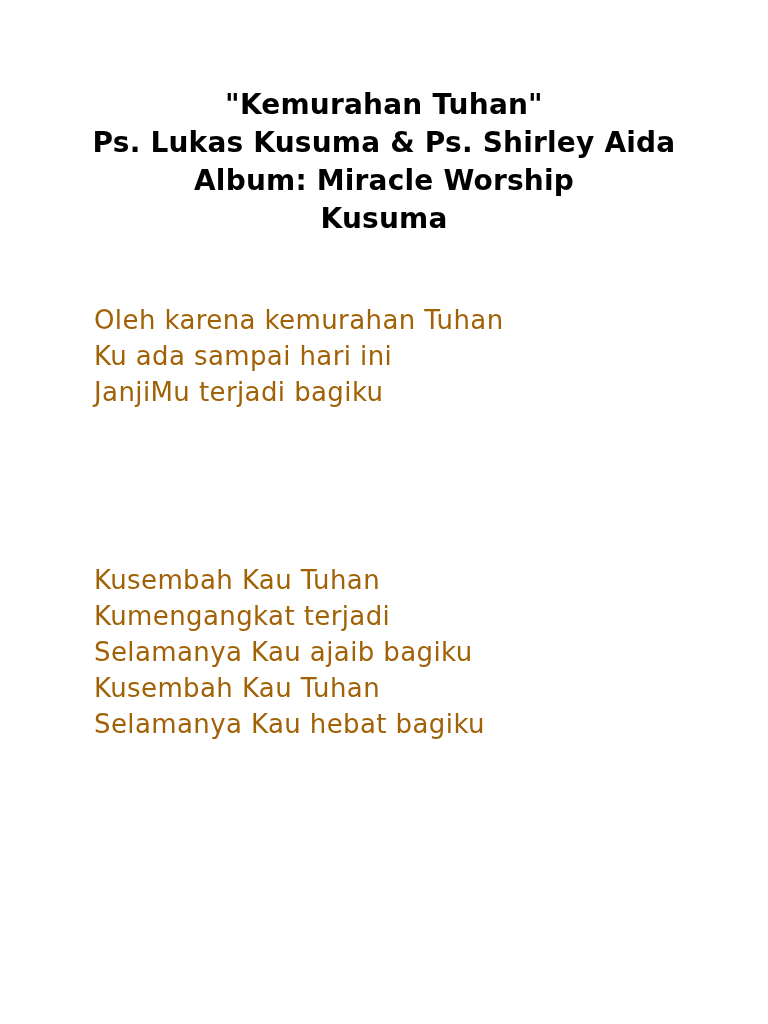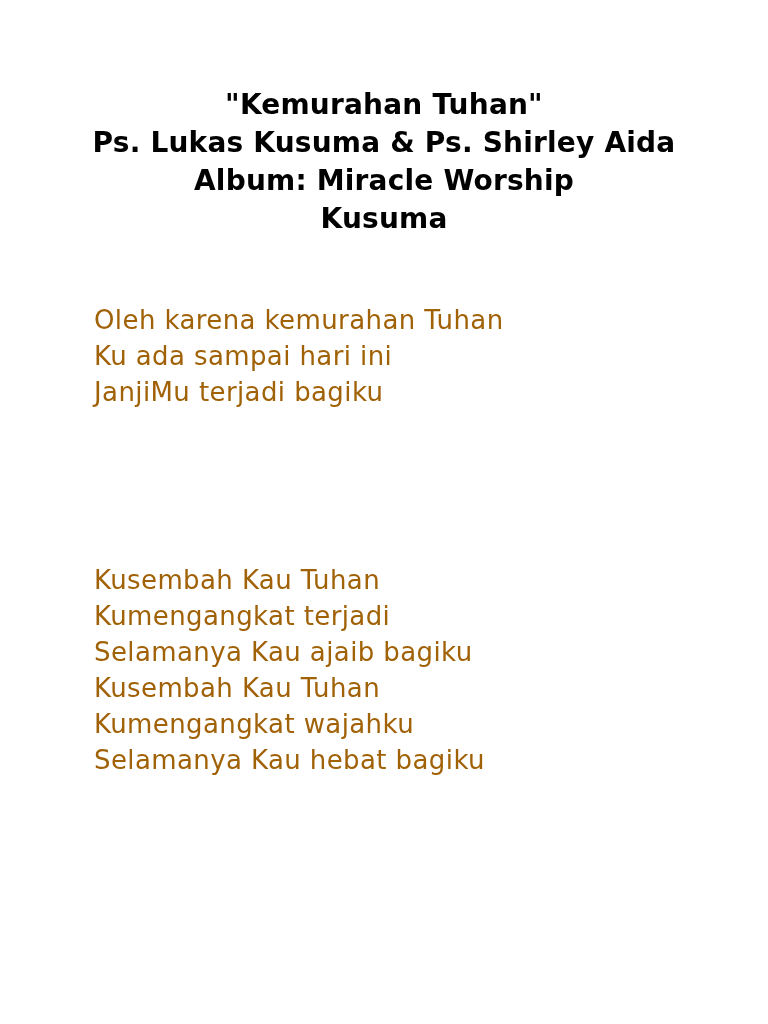--- a/index.html
+++ b/index.html
@@ -60,17 +60,16 @@
     <div class="lyric-line">Oleh karena kemurahan Tuhan</div>
     <div class="lyric-line">Ku ada sampai hari ini</div>
     <div class="lyric-line">JanjiMu terjadi bagiku</div>
   </div>
 
   <div class="stanza stanza-2">
     <div class="lyric-line">Kusembah Kau Tuhan</div>
     <div class="lyric-line">Kumengangkat terjadi</div>
     <div class="lyric-line">Selamanya Kau ajaib bagiku</div>
     <div class="lyric-line">Kusembah Kau Tuhan</div>
-    <div class="lyric-line">Kumengangkat wajahku</div>
     <div class="lyric-line">Selamanya Kau hebat bagiku</div>
   </div>
 
 </div>
 
 </body></html>

